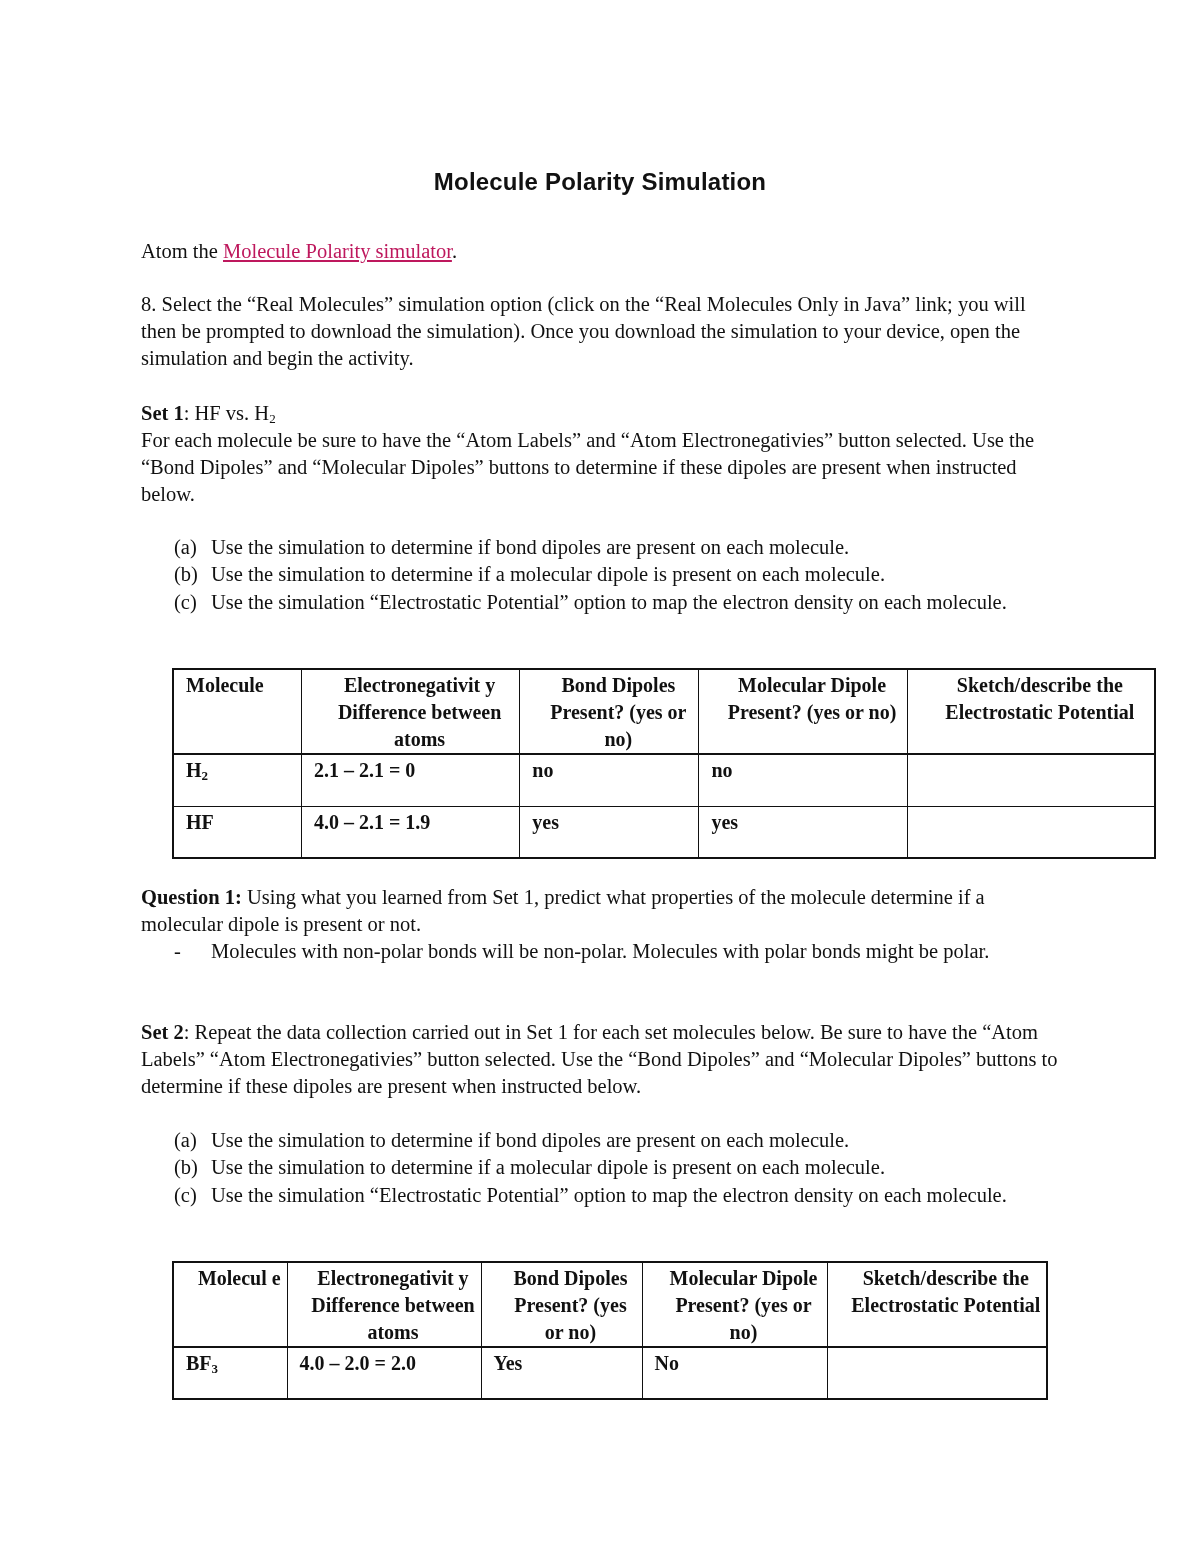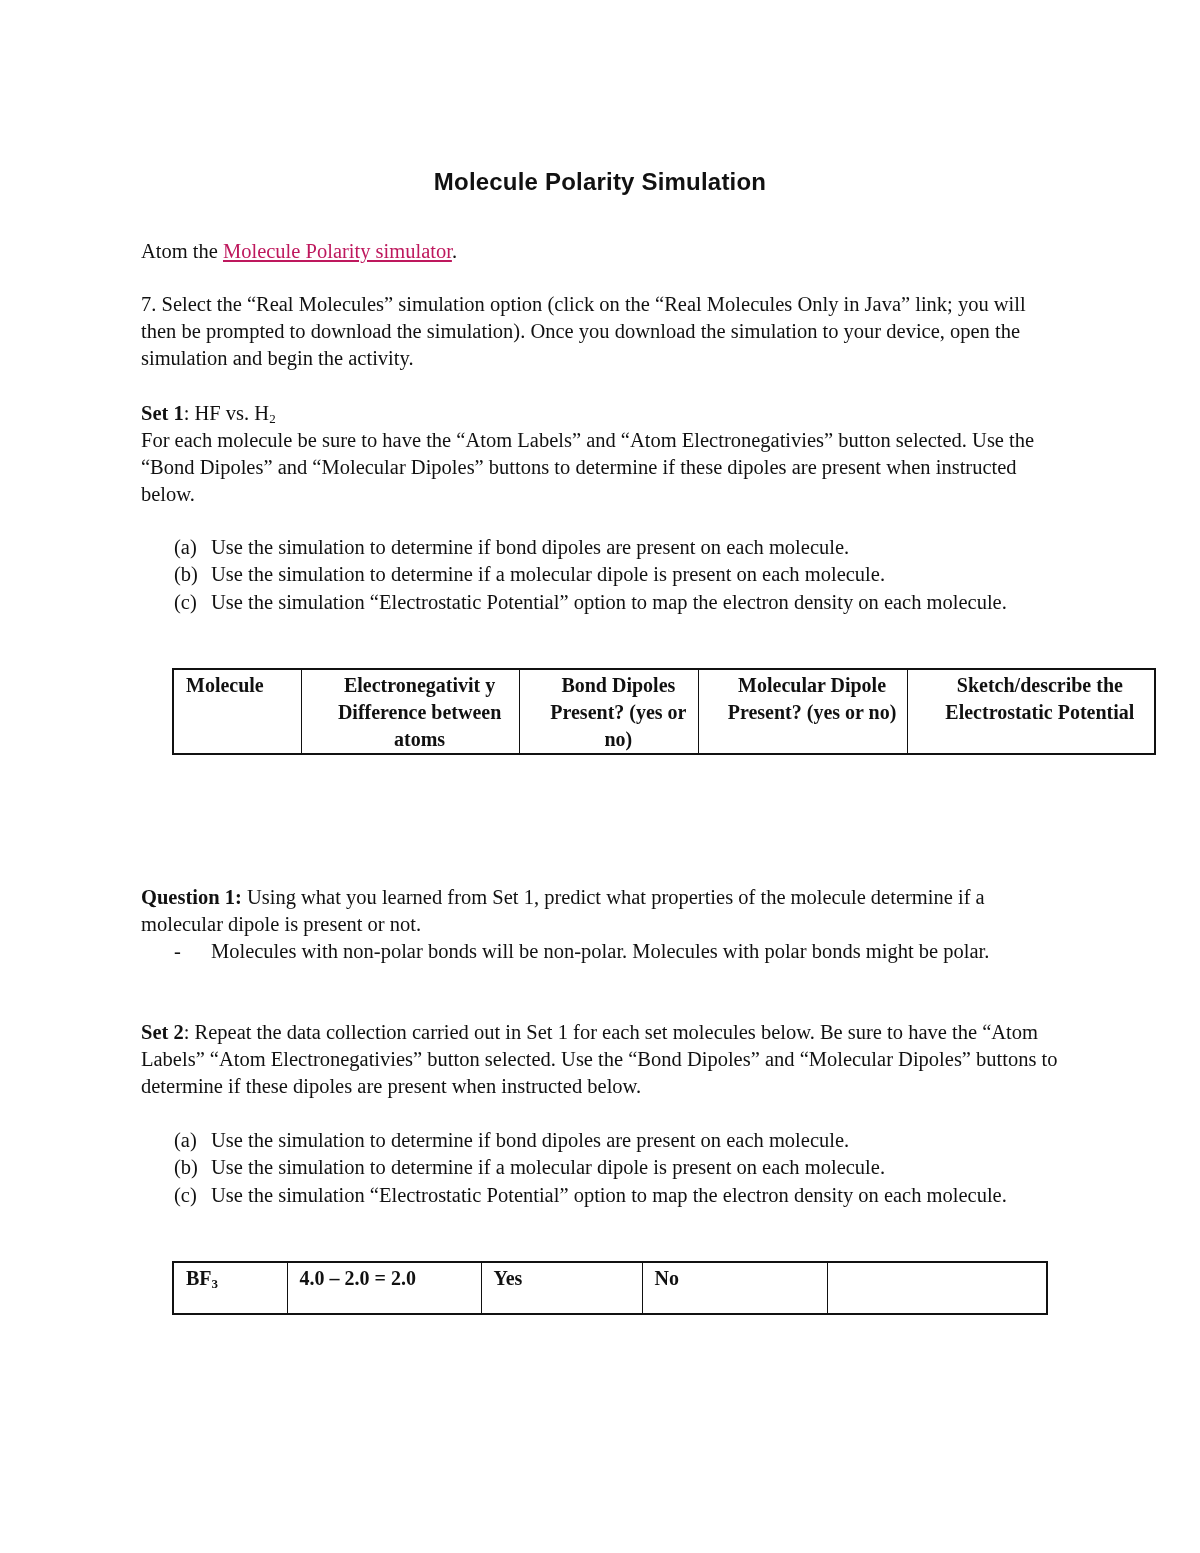--- a/index.html
+++ b/index.html
@@ -31,21 +31,21 @@
 <body>
 
 <div>
 
   <div class="title">Molecule Polarity Simulation</div>
 
   <div class="para" style="top:238px;">
     <span>Atom the </span><span class="link">Molecule Polarity simulator</span><span>.</span>
   </div>
 
-  <div class="para" style="top:291px;">7. Select the “Real Molecules” simulation option (click on the “Real Molecules Only in Java” link; you will then be prompted to download the simulation). Once you download the simulation to your device, open the simulation and begin the activity.</div>
+  <div class="para" style="top:291px;">8. Select the “Real Molecules” simulation option (click on the “Real Molecules Only in Java” link; you will then be prompted to download the simulation). Once you download the simulation to your device, open the simulation and begin the activity.</div>
 
   <div class="para" style="top:400px;">
     <b>Set 1</b><span>:  HF vs. H</span><sub>2</sub>
   </div>
 
   <div class="para" style="top:427px;">For each molecule be sure to have the “Atom Labels” and “Atom Electronegativies” button selected. Use the “Bond Dipoles” and “Molecular Dipoles” buttons to determine if these dipoles are present when instructed below.</div>
 
   <div class="list" style="top:534px;">
     <div class="list-item">
       <span class="marker">(a)</span>
@@ -69,20 +69,34 @@
         <col style="width:185px">
         <col style="width:220px">
       </colgroup>
     <tbody>
         <tr class="head">
       <th class="left">Molecule</th>
       <th>Electronegativit y Difference between atoms</th>
       <th>Bond Dipoles Present? (yes or no)</th>
       <th>Molecular Dipole Present? (yes or no)</th>
       <th>Sketch/describe the Electrostatic Potential</th>
+    </tr>
+    <tr style="height:52px;">
+      <td><span>H</span><sub>2</sub></td>
+      <td>2.1 – 2.1 = 0</td>
+      <td>no</td>
+      <td>no</td>
+      <td></td>
+    </tr>
+    <tr style="height:52px;">
+      <td><span>HF</span><sub></sub></td>
+      <td>4.0 – 2.1 = 1.9</td>
+      <td>yes</td>
+      <td>yes</td>
+      <td></td>
     </tr>
   </tbody>
     </table>
 
   <div class="para" style="top:884px;">
     <b>Question 1:</b><span> Using what you learned from Set 1, predict what properties of the molecule determine if a molecular dipole is present or not.</span>
   </div>
 
   <div class="dash-item" style="top:938px;">
     <span class="marker">-</span>
@@ -110,20 +124,27 @@
 
   <table class="data" style="top:1261px; width:876px;">
     <colgroup>
         <col style="width:114px">
         <col style="width:194px">
         <col style="width:161px">
         <col style="width:185px">
         <col style="width:220px">
       </colgroup>
     <tbody>
+        <tr class="head">
+      <th>Molecul e</th>
+      <th>Electronegativit y Difference between atoms</th>
+      <th>Bond Dipoles Present? (yes or no)</th>
+      <th>Molecular Dipole Present? (yes or no)</th>
+      <th>Sketch/describe the Electrostatic Potential</th>
+    </tr>
     <tr style="height:52px;">
       <td><span>BF</span><sub>3</sub></td>
       <td>4.0 – 2.0 = 2.0</td>
       <td>Yes</td>
       <td>No</td>
       <td></td>
     </tr>
   </tbody>
     </table>
 

